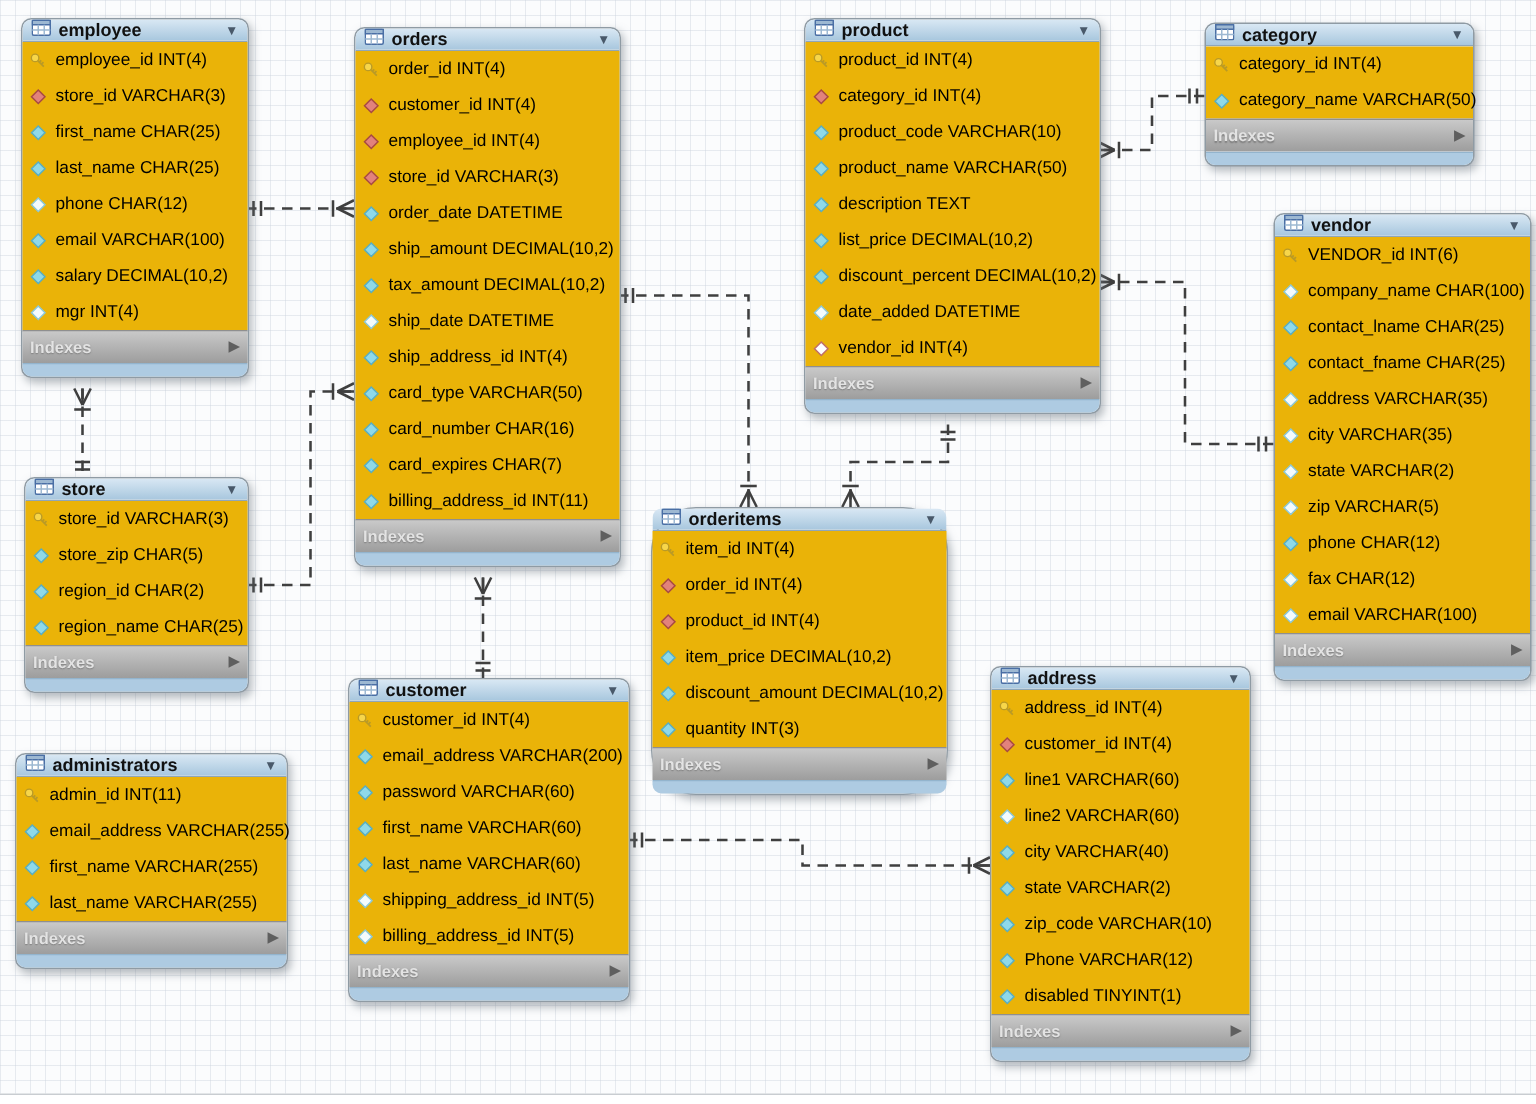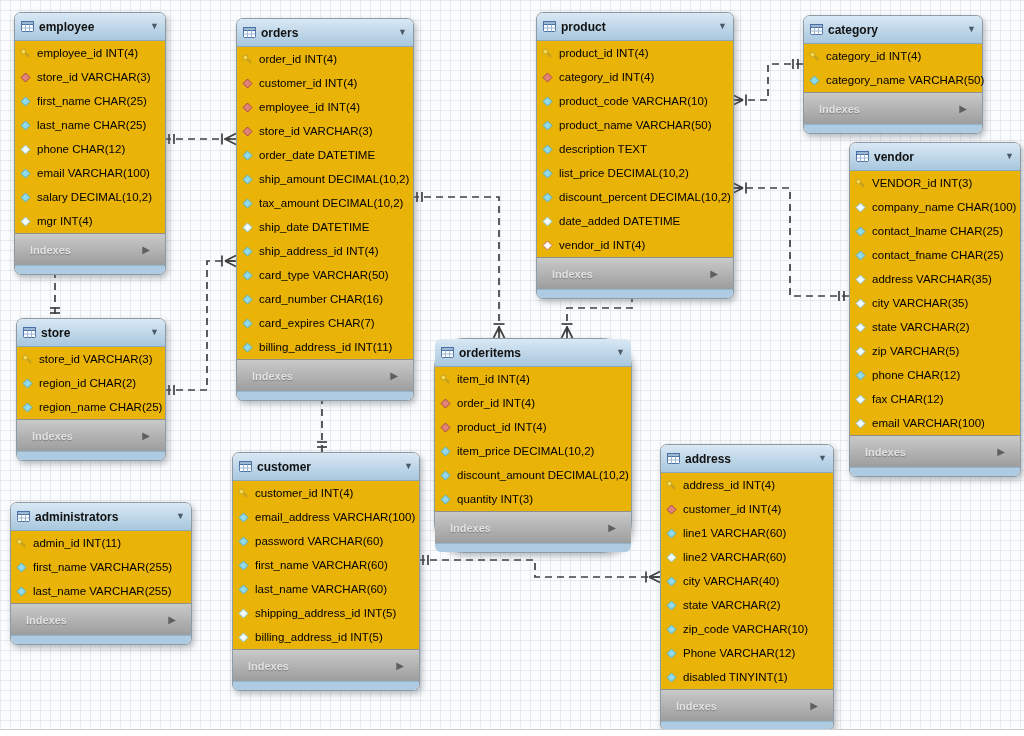--- a/index.html
+++ b/index.html
@@ -15,38 +15,38 @@
   .bottom-edge {
     position:absolute; left:0; right:0; bottom:0; height:6px;
     background:#ffffff; border-top:1px solid #c9cdd1;
   }
   .db-table {
     position:absolute; border:1px solid #8f9ba4; border-radius:7px;
     box-shadow:2px 3px 6px rgba(110,120,130,.5);
     background:#ffffff; cursor:default;
   }
   .db-table .hdr {
-    height:28px; display:flex; align-items:center; gap:5px; padding:0 6px;
+    height:15px; display:flex; align-items:center; gap:5px; padding:0 6px;
     background:linear-gradient(#d9e8f4,#a8c7de);
     border-bottom:1px solid #8fa6b8; border-radius:6px 6px 0 0;
     box-sizing:border-box;
   }
   .db-table .hdr .tname {
     font-size:12px; font-weight:bold; color:#111; flex:1;
     white-space:nowrap; overflow:hidden;
   }
   .db-table .hdr .collapse { font-size:9px; color:#49596a; line-height:1; }
   .db-table .rows { background:#eab308; }
   .db-table .row {
     height:24px; display:flex; align-items:center; gap:6px; padding:0 5px;
     font-size:11.5px; color:#000; white-space:nowrap; box-sizing:border-box;
   }
   .db-table .row .ficon { width:11px; height:11px; flex:0 0 11px; display:inline-block; }
   .db-table .idx {
-    height:32px; display:flex; align-items:center; padding:0 15px;
+    height:22px; display:flex; align-items:center; padding:0 5px;
     background:linear-gradient(#c9c9c9,#9d9d9d);
     border-top:1px solid #8f8f8f; box-sizing:border-box;
   }
   .db-table .idx .ilabel {
     flex:1; font-size:11px; font-weight:bold; color:#e3e3e3;
     text-shadow:0 1px 1px #7d7d7d;
   }
   .db-table .idx .expand { font-size:10px; color:#5f5f5f; line-height:1; }
   .db-table .strip {
     height:8px; background:#aecbe2; border-top:1px solid #93b4cd;
@@ -430,21 +430,21 @@
             </svg></span>
           <span class="tname">vendor</span>
           <span class="collapse">▼</span>
         </div>
         <div class="rows">
           <div class="row">
             <span class="ficon"><svg width="11" height="11" viewBox="0 0 11 11">
                 <circle cx="3.4" cy="3.6" r="2.5" fill="#f7d64a" stroke="#b99a27" stroke-width="0.9"></circle>
                 <path d="M5.2 5.4 L9.2 9.4 M7.6 7.8 L9 6.4 M6.3 6.5 L7.5 5.3" stroke="#b99a27" stroke-width="1.2" fill="none"></path>
               </svg></span>
-            <span>VENDOR_id INT(3)</span>
+            <span>VENDOR_id INT(6)</span>
           </div>
           <div class="row">
             <span class="ficon"><svg width="11" height="11" viewBox="0 0 11 11">
                 <polygon points="5.5,1 10,5.5 5.5,10 1,5.5" fill="#f4fbfd" stroke="#8cc8d8" stroke-width="1"></polygon>
               </svg></span>
             <span>company_name CHAR(100)</span>
           </div>
           <div class="row">
             <span class="ficon"><svg width="11" height="11" viewBox="0 0 11 11">
                 <polygon points="5.5,1 10,5.5 5.5,10 1,5.5" fill="#8fd9e9" stroke="#58aec2" stroke-width="1"></polygon>
@@ -523,20 +523,26 @@
             <span class="ficon"><svg width="11" height="11" viewBox="0 0 11 11">
                 <circle cx="3.4" cy="3.6" r="2.5" fill="#f7d64a" stroke="#b99a27" stroke-width="0.9"></circle>
                 <path d="M5.2 5.4 L9.2 9.4 M7.6 7.8 L9 6.4 M6.3 6.5 L7.5 5.3" stroke="#b99a27" stroke-width="1.2" fill="none"></path>
               </svg></span>
             <span>store_id VARCHAR(3)</span>
           </div>
           <div class="row">
             <span class="ficon"><svg width="11" height="11" viewBox="0 0 11 11">
                 <polygon points="5.5,1 10,5.5 5.5,10 1,5.5" fill="#8fd9e9" stroke="#58aec2" stroke-width="1"></polygon>
               </svg></span>
+            <span>store_zip CHAR(5)</span>
+          </div>
+          <div class="row">
+            <span class="ficon"><svg width="11" height="11" viewBox="0 0 11 11">
+                <polygon points="5.5,1 10,5.5 5.5,10 1,5.5" fill="#8fd9e9" stroke="#58aec2" stroke-width="1"></polygon>
+              </svg></span>
             <span>region_id CHAR(2)</span>
           </div>
           <div class="row">
             <span class="ficon"><svg width="11" height="11" viewBox="0 0 11 11">
                 <polygon points="5.5,1 10,5.5 5.5,10 1,5.5" fill="#8fd9e9" stroke="#58aec2" stroke-width="1"></polygon>
               </svg></span>
             <span>region_name CHAR(25)</span>
           </div>
         </div>
         <div class="idx">
@@ -619,21 +625,21 @@
             <span class="ficon"><svg width="11" height="11" viewBox="0 0 11 11">
                 <circle cx="3.4" cy="3.6" r="2.5" fill="#f7d64a" stroke="#b99a27" stroke-width="0.9"></circle>
                 <path d="M5.2 5.4 L9.2 9.4 M7.6 7.8 L9 6.4 M6.3 6.5 L7.5 5.3" stroke="#b99a27" stroke-width="1.2" fill="none"></path>
               </svg></span>
             <span>customer_id INT(4)</span>
           </div>
           <div class="row">
             <span class="ficon"><svg width="11" height="11" viewBox="0 0 11 11">
                 <polygon points="5.5,1 10,5.5 5.5,10 1,5.5" fill="#8fd9e9" stroke="#58aec2" stroke-width="1"></polygon>
               </svg></span>
-            <span>email_address VARCHAR(100)</span>
+            <span>email_address VARCHAR(200)</span>
           </div>
           <div class="row">
             <span class="ficon"><svg width="11" height="11" viewBox="0 0 11 11">
                 <polygon points="5.5,1 10,5.5 5.5,10 1,5.5" fill="#8fd9e9" stroke="#58aec2" stroke-width="1"></polygon>
               </svg></span>
             <span>password VARCHAR(60)</span>
           </div>
           <div class="row">
             <span class="ficon"><svg width="11" height="11" viewBox="0 0 11 11">
                 <polygon points="5.5,1 10,5.5 5.5,10 1,5.5" fill="#8fd9e9" stroke="#58aec2" stroke-width="1"></polygon>
@@ -677,20 +683,26 @@
           <span class="tname">administrators</span>
           <span class="collapse">▼</span>
         </div>
         <div class="rows">
           <div class="row">
             <span class="ficon"><svg width="11" height="11" viewBox="0 0 11 11">
                 <circle cx="3.4" cy="3.6" r="2.5" fill="#f7d64a" stroke="#b99a27" stroke-width="0.9"></circle>
                 <path d="M5.2 5.4 L9.2 9.4 M7.6 7.8 L9 6.4 M6.3 6.5 L7.5 5.3" stroke="#b99a27" stroke-width="1.2" fill="none"></path>
               </svg></span>
             <span>admin_id INT(11)</span>
+          </div>
+          <div class="row">
+            <span class="ficon"><svg width="11" height="11" viewBox="0 0 11 11">
+                <polygon points="5.5,1 10,5.5 5.5,10 1,5.5" fill="#8fd9e9" stroke="#58aec2" stroke-width="1"></polygon>
+              </svg></span>
+            <span>email_address VARCHAR(255)</span>
           </div>
           <div class="row">
             <span class="ficon"><svg width="11" height="11" viewBox="0 0 11 11">
                 <polygon points="5.5,1 10,5.5 5.5,10 1,5.5" fill="#8fd9e9" stroke="#58aec2" stroke-width="1"></polygon>
               </svg></span>
             <span>first_name VARCHAR(255)</span>
           </div>
           <div class="row">
             <span class="ficon"><svg width="11" height="11" viewBox="0 0 11 11">
                 <polygon points="5.5,1 10,5.5 5.5,10 1,5.5" fill="#8fd9e9" stroke="#58aec2" stroke-width="1"></polygon>

